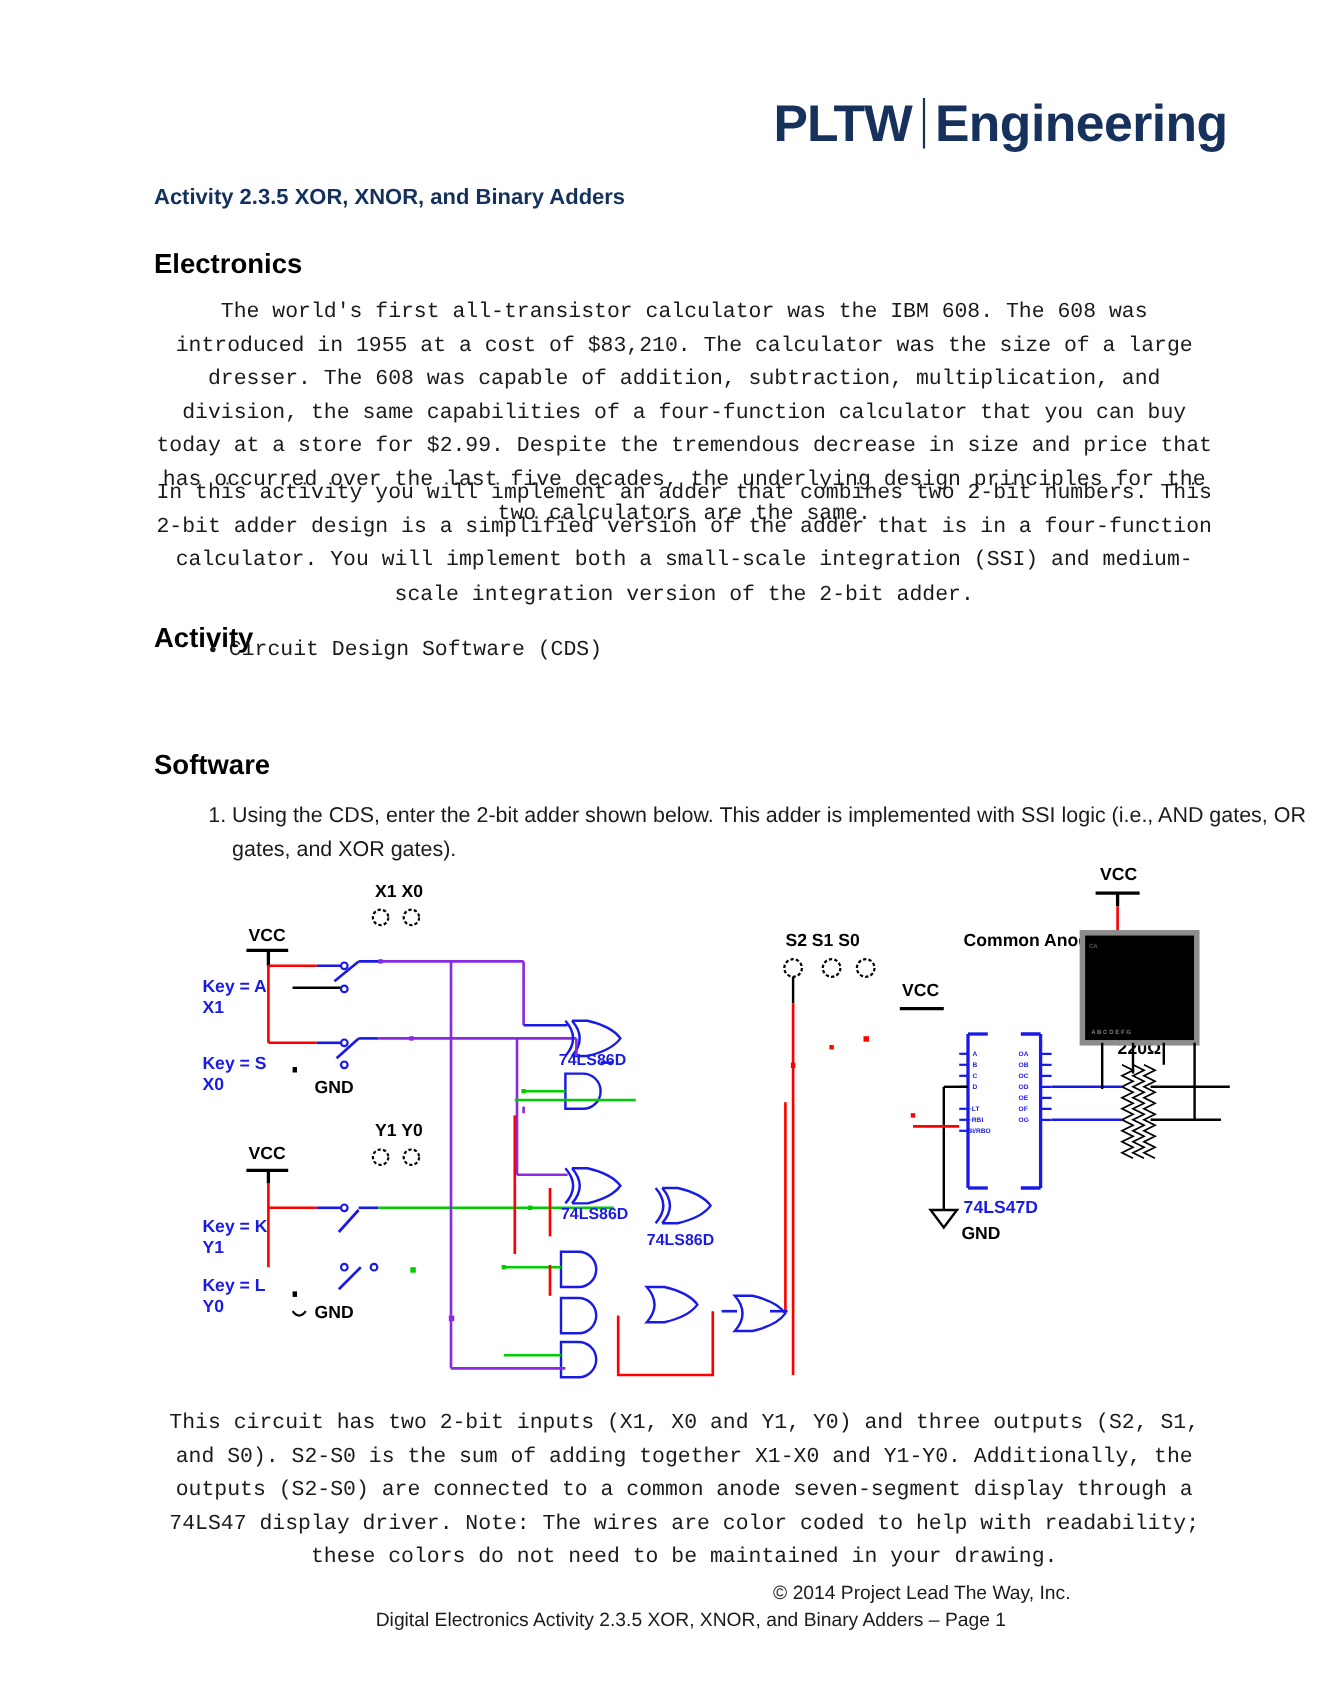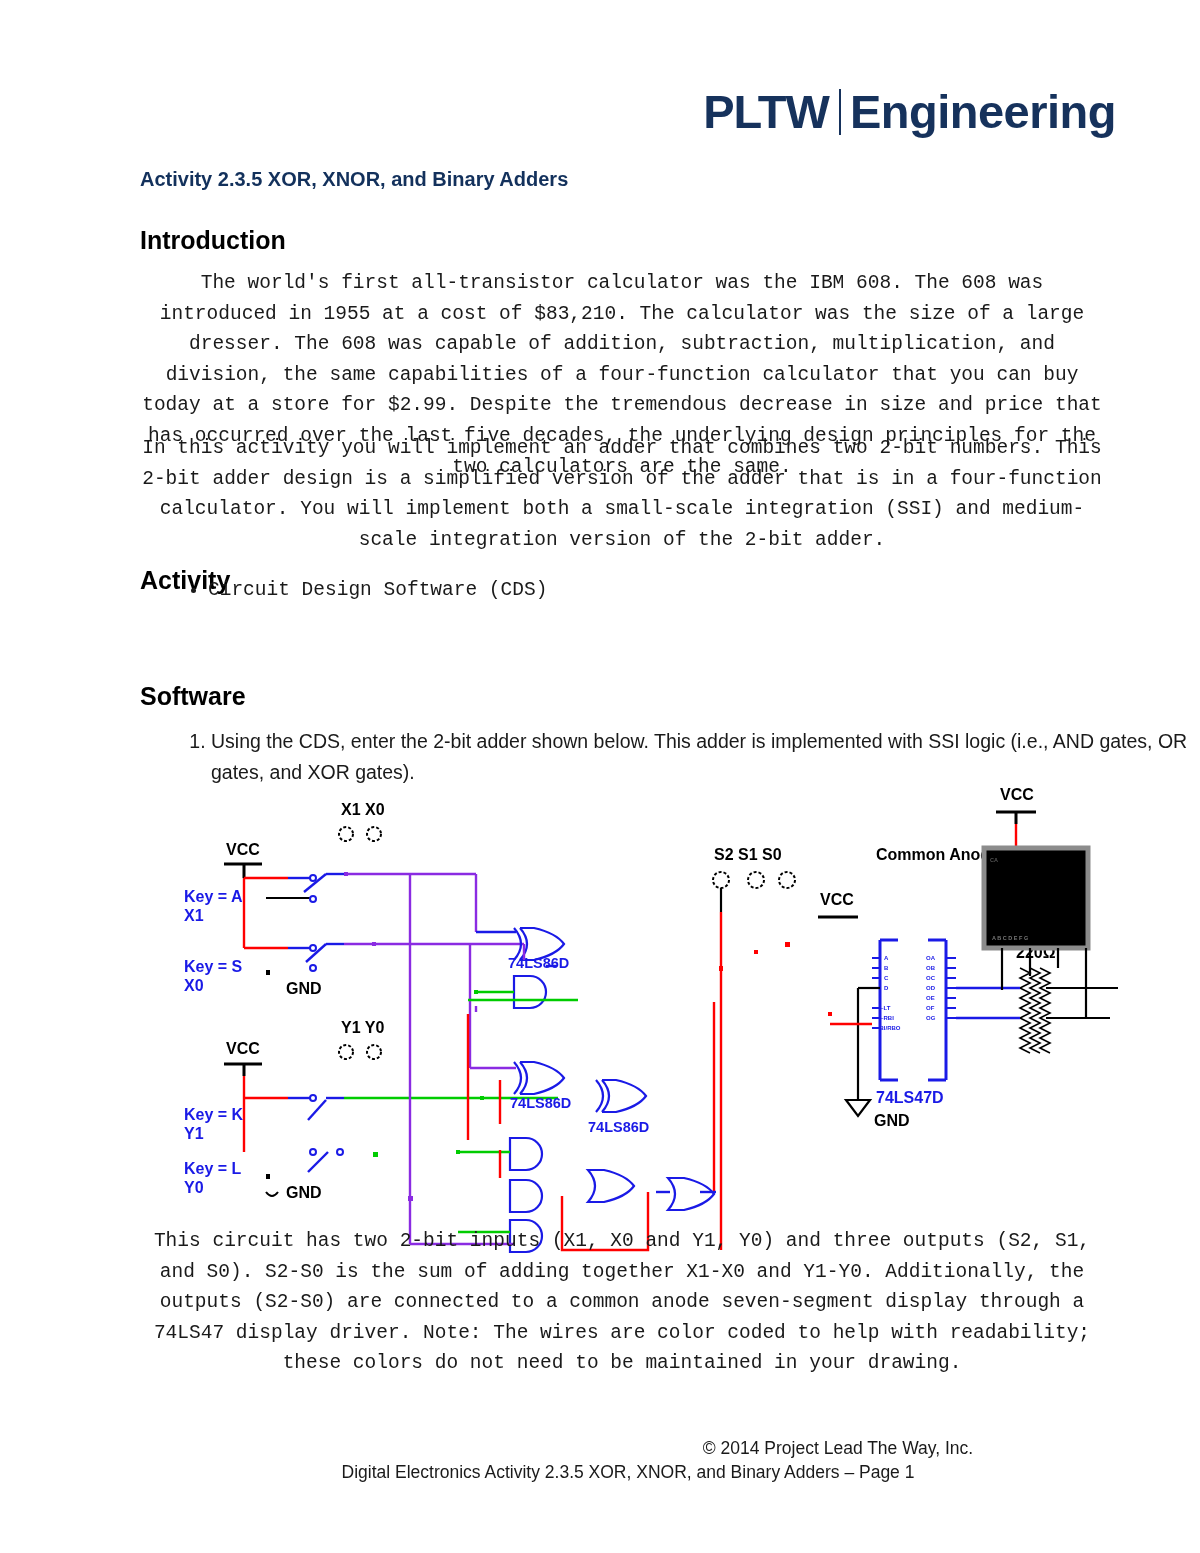--- a/index.html
+++ b/index.html
@@ -44,21 +44,21 @@
   #h-proc{top:682px;}
 
   .body-text{
     position:absolute; left:112px; width:964px;
     font-size:19.5px; line-height:30.6px; color:#1a1a1a;
     text-align:center;
     font-family:Liberation Mono, monospace;
   }
   #p-intro1{top:268px;}
   #p-intro2{top:433px;}
-  #p-closing{top:1226px;}
+  #p-closing{top:1278px;}
 
   ul.equip{
     position:absolute; left:148px; top:575px; margin:0; padding:0 0 0 32px;
     font-size:19.5px; line-height:30px;font-family:Liberation Mono, monospace;
   }
   ul.equip li{margin:0;}
 
   ol.proc{
     position:absolute; left:148px; top:726px; margin:0; padding:0 0 0 35px;
     font-size:19.5px; line-height:30.6px;
@@ -91,21 +91,21 @@
 <div class="page">
 
   <div class="logo">
     <span class="pltw">PLTW</span>
     <span class="bar"></span>
     <span class="eng">Engineering</span>
   </div>
 
   <div class="title">Activity 2.3.5 XOR, XNOR, and Binary Adders</div>
 
-  <h2 class="sec" id="h-intro">Introduction</h2>
+  <h2 class="sec" id="h-intro">Electronics</h2>
   <div class="body-text" id="p-intro1">The world's first all-transistor calculator was the IBM 608. The 608 was introduced in 1955 at a cost of $83,210. The calculator was the size of a large dresser. The 608 was capable of addition, subtraction, multiplication, and division, the same capabilities of a four-function calculator that you can buy today at a store for $2.99. Despite the tremendous decrease in size and price that has occurred over the last five decades, the underlying design principles for the two calculators are the same.</div>
   <div class="body-text" id="p-intro2">In this activity you will implement an adder that combines two 2-bit numbers. This 2-bit adder design is a simplified version of the adder that is in a four-function calculator. You will implement both a small-scale integration (SSI) and medium-scale integration version of the 2-bit adder.</div>
 
   <h2 class="sec" id="h-equip">Activity</h2>
   <ul class="equip">
     <li>Circuit Design Software (CDS)</li>
   </ul>
 
   <h2 class="sec" id="h-proc">Software</h2>
   <ol class="proc">

